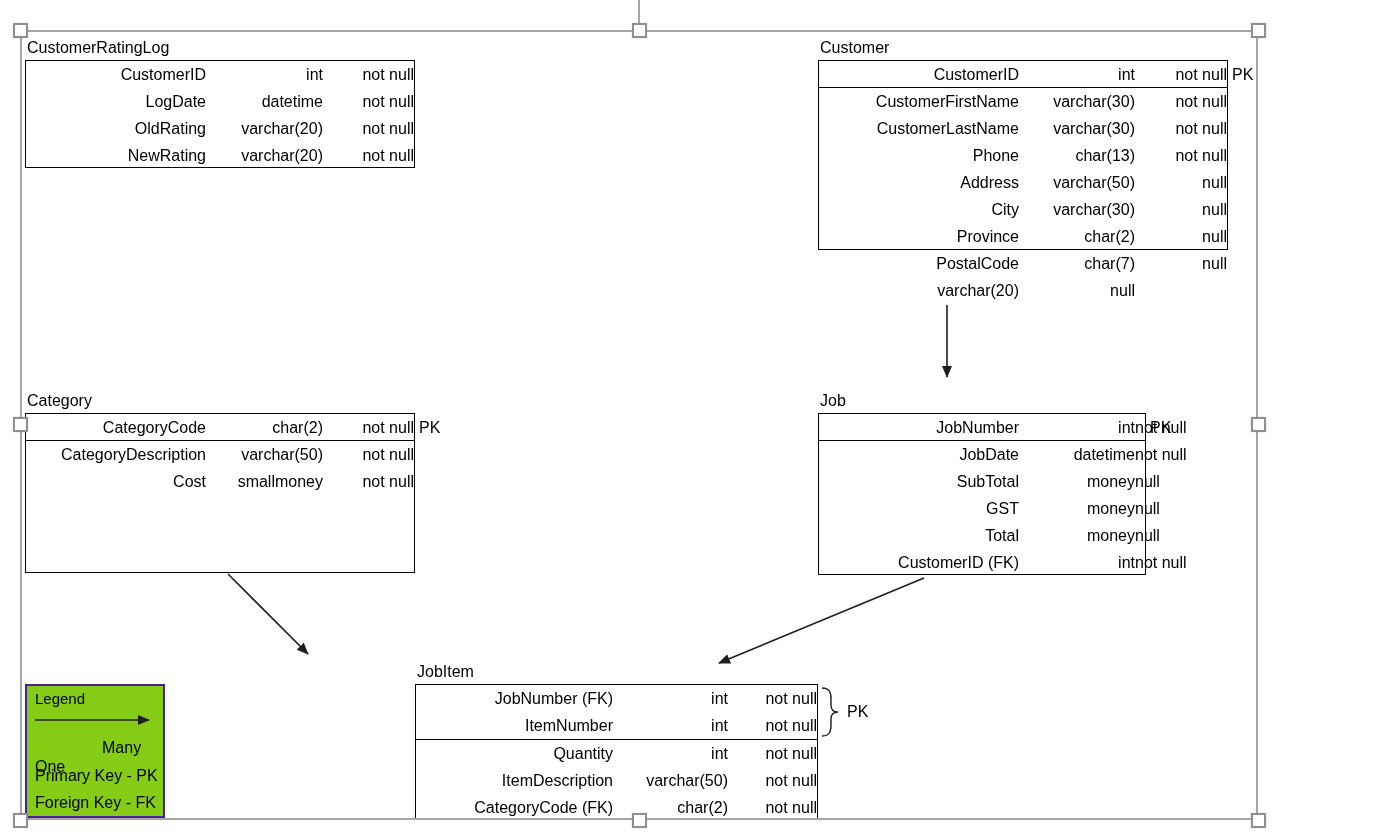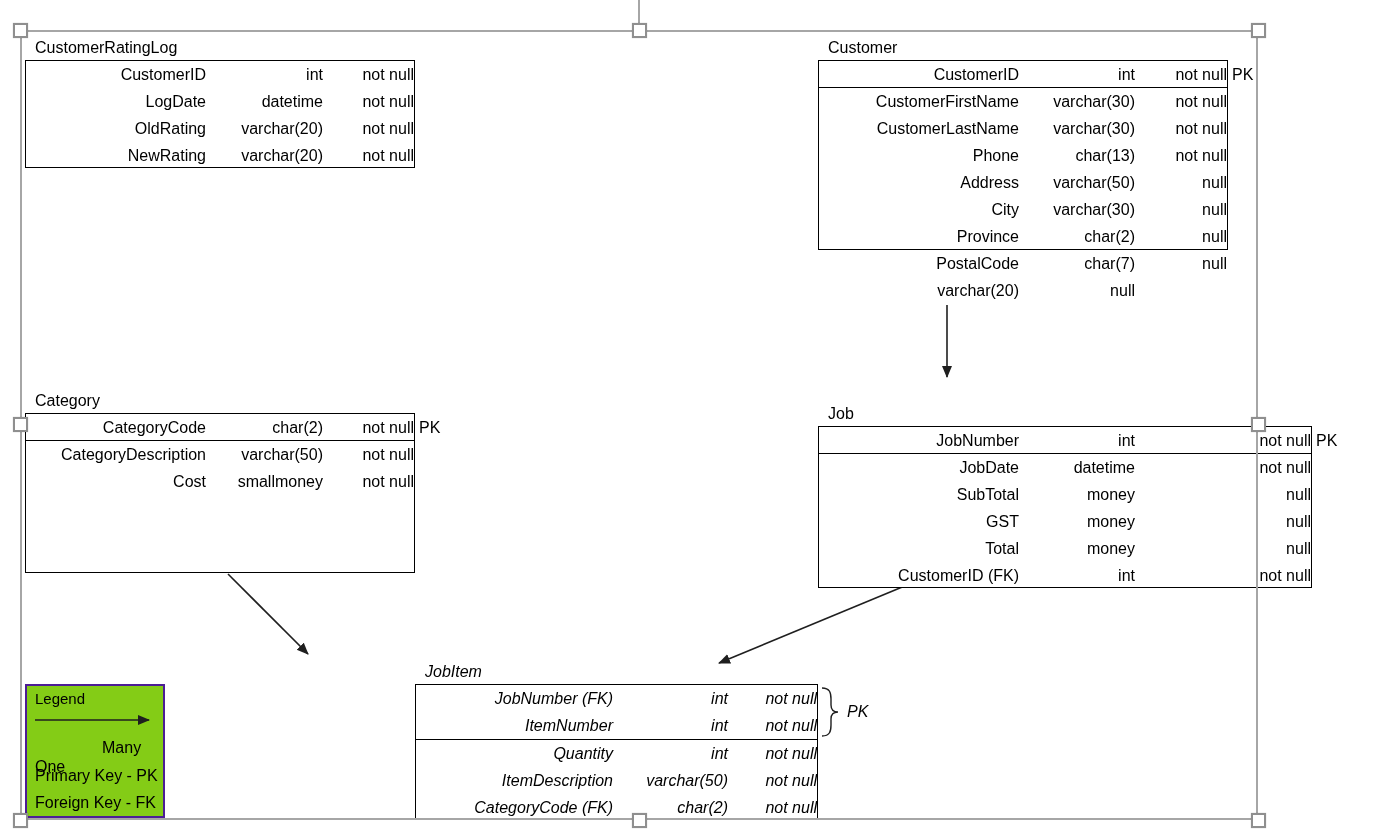--- a/index.html
+++ b/index.html
@@ -7,21 +7,21 @@
   #canvas {
     position:relative; width:1390px; height:838px; background:#ffffff;
     font-family:"Liberation Sans", sans-serif; color:#000; overflow:hidden;
   }
   
   .tbl {
     position:absolute; border:1.5px solid #000; background:#fff;
     font-size:16px;
   }
   .tbl-title {
-    position:absolute; bottom:100%; left:9px; height:26px; line-height:26px;
+    position:absolute; bottom:100%; left:1px; height:26px; line-height:26px;
     white-space:nowrap;
   }
   .trow { display:grid; height:27px; line-height:27px; padding-left:6px;text-align:right; }
   .trow span { white-space:nowrap; }
   .g-a { grid-template-columns:174px 117px auto; }  
   .g-b { grid-template-columns:194px 116px auto; }  
   .g-c { grid-template-columns:191px 115px auto; }  
   .sep { border-bottom:1.5px solid #000; }
   .pk-label {
     position:absolute; left:calc(100% + 5px); top:0;
@@ -158,21 +158,21 @@
       <span>varchar(50)</span>
       <span>not null</span>
     </div>
     <div class="trow g-a">
       <span>Cost</span>
       <span>smallmoney</span>
       <span>not null</span>
     </div>
   </div>
 
-  <div class="tbl" style="left:818px; top:413px; width:494px; height:162px;margin-top:13px;">
+  <div class="tbl" style="left:818px; top:413px; width:328px; height:162px;">
     <div class="tbl-title">Job</div>
     <div class="pk-label">PK</div>
     <div class="trow g-b sep">
       <span>JobNumber</span>
       <span>int</span>
       <span>not null</span>
     </div>
     <div class="trow g-b">
       <span>JobDate</span>
       <span>datetime</span>
@@ -193,21 +193,21 @@
       <span>money</span>
       <span>null</span>
     </div>
     <div class="trow g-b">
       <span>CustomerID (FK)</span>
       <span>int</span>
       <span>not null</span>
     </div>
   </div>
 
-  <div class="tbl" style="left:415px; top:684px; width:403px; height:135px;font-style:italic;">
+  <div class="tbl" style="left:415px; top:684px; width:403px; height:135px;">
     <div class="tbl-title">JobItem</div>
     <svg class="brace-svg" width="22" height="54">
       <path d="M2,3 C10,3 11,8 11,14 L11,20 C11,25 13,27 18,27 C13,27 11,29 11,34 L11,40 C11,46 10,51 2,51" fill="none" stroke="#1f1f1f" stroke-width="1.4"></path>
     </svg>
     <div class="pk-label-ji">PK</div>
     <div class="sep">
       <div class="trow g-c">
         <span>JobNumber (FK)</span>
         <span>int</span>
         <span>not null</span>

